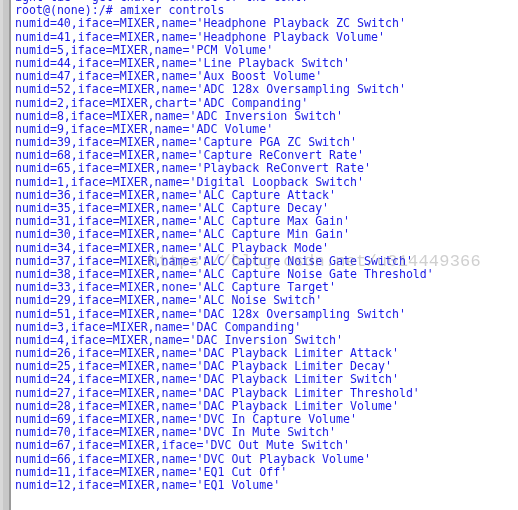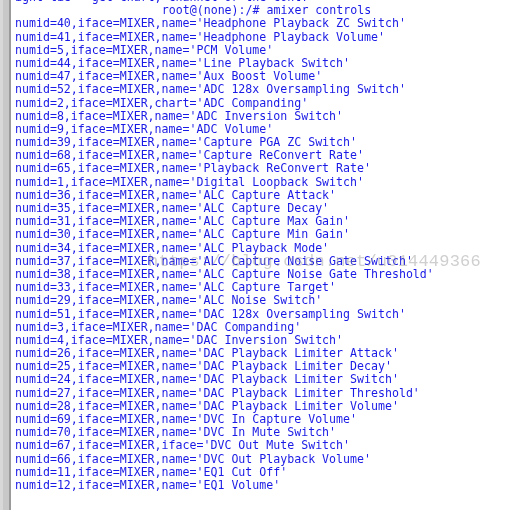--- a/index.html
+++ b/index.html
@@ -84,21 +84,20 @@
     line-height: 13.2px;
     font-family: "DejaVu Sans Mono", "Liberation Mono", monospace;
     font-size: 11.6px;
     color: #1a1ae6;
     white-space: pre;
     letter-spacing: 0px;
   }
 
   .term-line.prompt-line {
     color: #1a1ae6;
-    text-align: center;
   }
 
   
   #watermark {
     position: absolute;
     left: 148px;
     top: 252px;
     font-family: Liberation Mono, monospace;
     font-size: 17px;
     color: rgba(140,140,140,0.42);
@@ -136,21 +135,21 @@
         <span class="term-line">numid=68,iface=MIXER,name='Capture ReConvert Rate'</span>
         <span class="term-line">numid=65,iface=MIXER,name='Playback ReConvert Rate'</span>
         <span class="term-line">numid=1,iface=MIXER,name='Digital Loopback Switch'</span>
         <span class="term-line">numid=36,iface=MIXER,name='ALC Capture Attack'</span>
         <span class="term-line">numid=35,iface=MIXER,name='ALC Capture Decay'</span>
         <span class="term-line">numid=31,iface=MIXER,name='ALC Capture Max Gain'</span>
         <span class="term-line">numid=30,iface=MIXER,name='ALC Capture Min Gain'</span>
         <span class="term-line">numid=34,iface=MIXER,name='ALC Playback Mode'</span>
         <span class="term-line">numid=37,iface=MIXER,name='ALC Capture Noise Gate Switch'</span>
         <span class="term-line">numid=38,iface=MIXER,name='ALC Capture Noise Gate Threshold'</span>
-        <span class="term-line">numid=33,iface=MIXER,name='ALC Capture Target'</span>
+        <span class="term-line">numid=33,iface=MIXER,none='ALC Capture Target'</span>
         <span class="term-line">numid=29,iface=MIXER,name='ALC Noise Switch'</span>
         <span class="term-line">numid=51,iface=MIXER,name='DAC 128x Oversampling Switch'</span>
         <span class="term-line">numid=3,iface=MIXER,name='DAC Companding'</span>
         <span class="term-line">numid=4,iface=MIXER,name='DAC Inversion Switch'</span>
         <span class="term-line">numid=26,iface=MIXER,name='DAC Playback Limiter Attack'</span>
         <span class="term-line">numid=25,iface=MIXER,name='DAC Playback Limiter Decay'</span>
         <span class="term-line">numid=24,iface=MIXER,name='DAC Playback Limiter Switch'</span>
         <span class="term-line">numid=27,iface=MIXER,name='DAC Playback Limiter Threshold'</span>
         <span class="term-line">numid=28,iface=MIXER,name='DAC Playback Limiter Volume'</span>
         <span class="term-line">numid=69,iface=MIXER,name='DVC In Capture Volume'</span>

